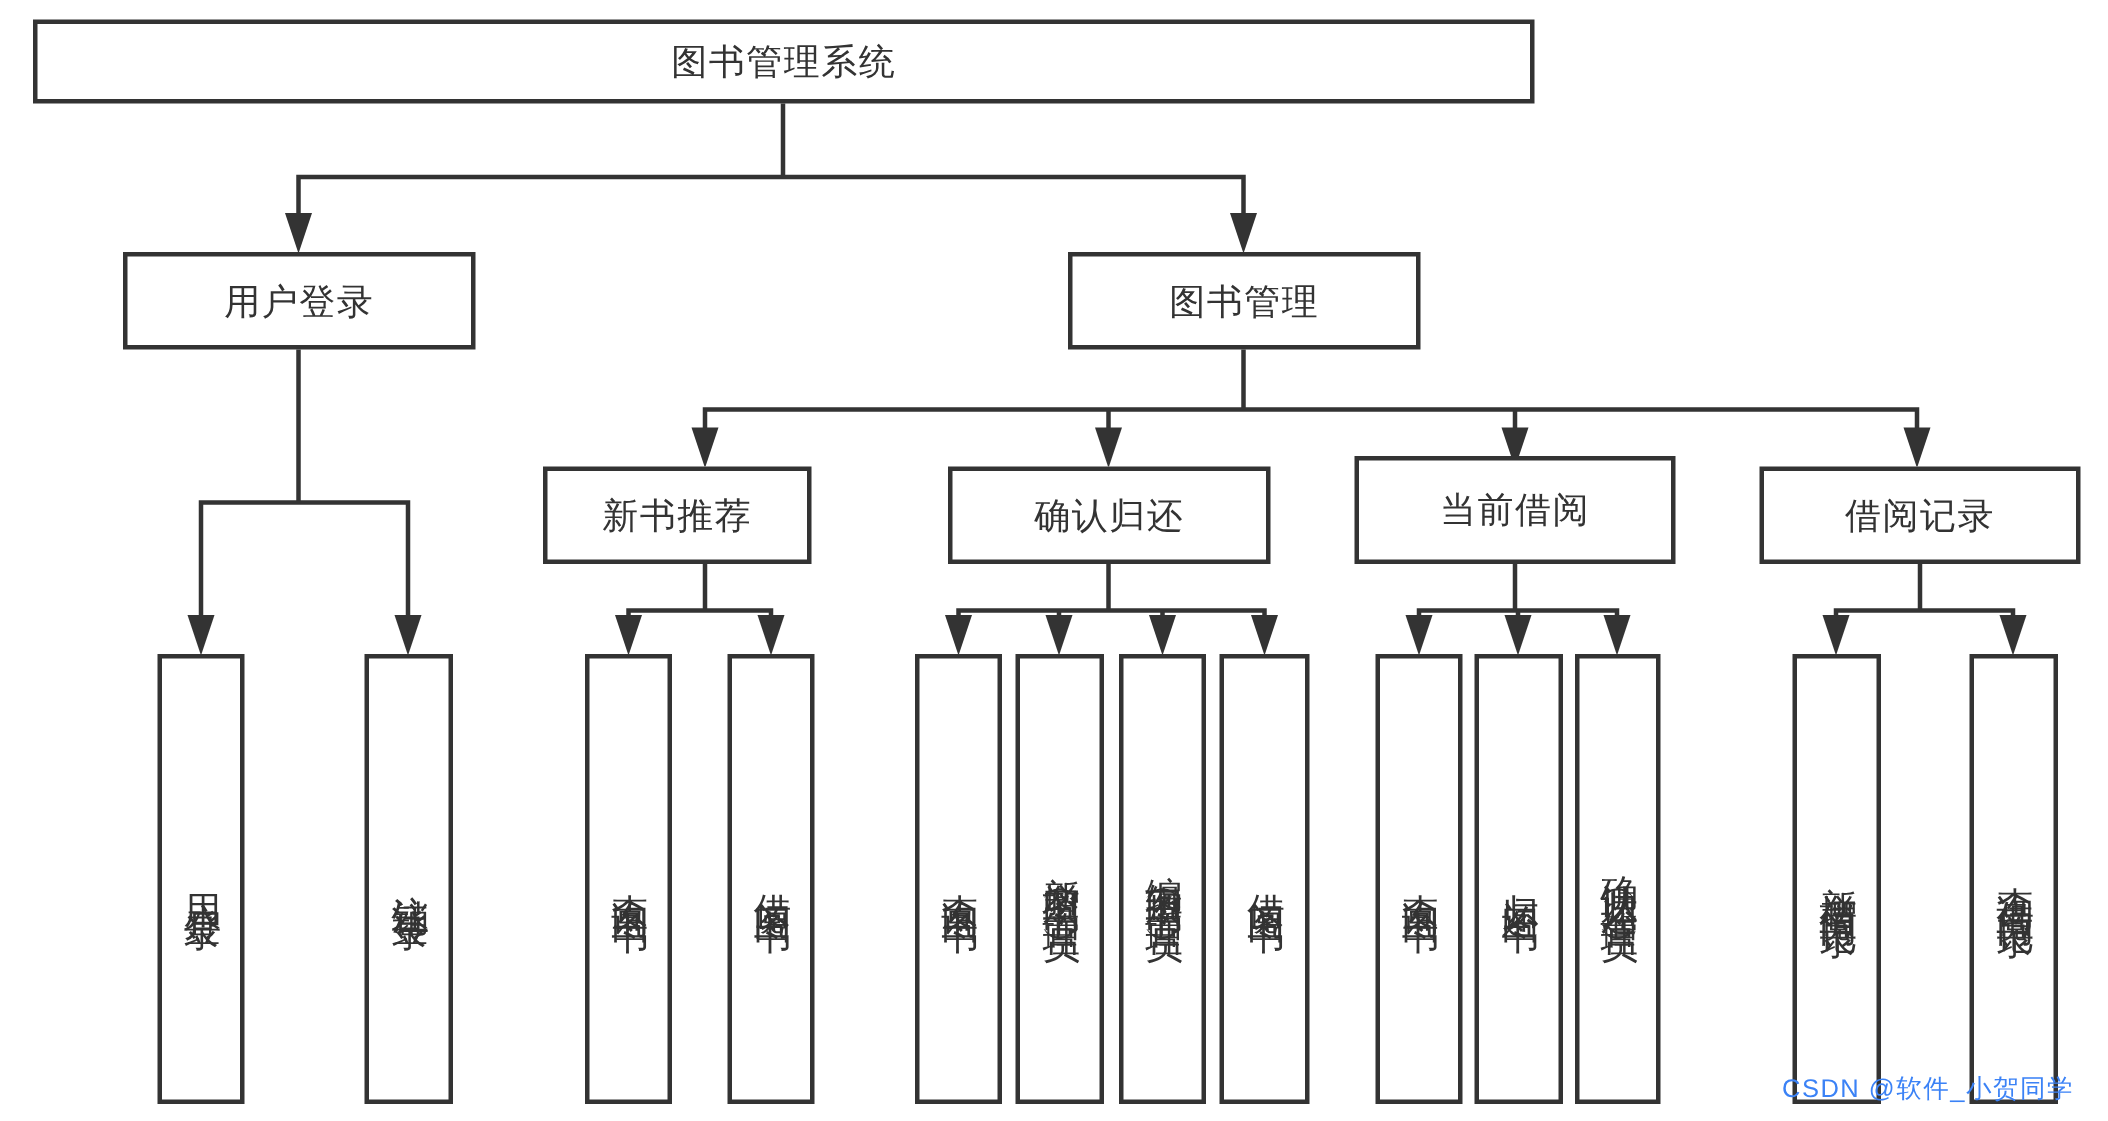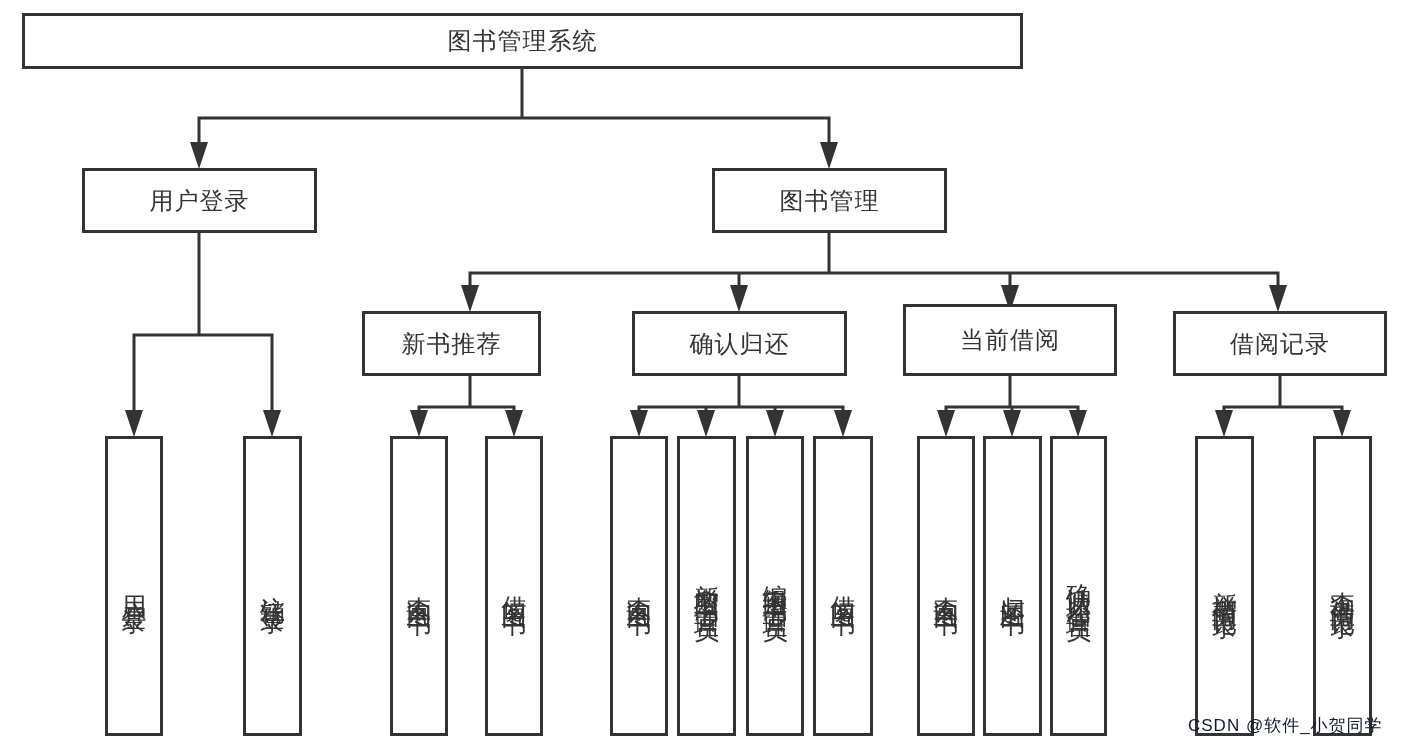--- a/index.html
+++ b/index.html
@@ -12,21 +12,21 @@
     position:absolute;box-sizing:border-box;border:3px solid #333333;background:#ffffff;
     display:flex;align-items:center;justify-content:center;z-index:2;
   }
   .hbox{font-size:24px;letter-spacing:1px;white-space:nowrap;}
   .vbox span{
     writing-mode:vertical-rl;text-orientation:mixed;
     font-size:25px;letter-spacing:5px;line-height:1;white-space:nowrap;
   }
   .watermark{
     position:absolute;left:1188px;top:714px;z-index:3;
-    font-size:17px;letter-spacing:1px;color:#0f172a;white-space:nowrap;
+    font-size:17px;letter-spacing:1px;color:#3b82f6;white-space:nowrap;
   }
 </style>
 </head>
 <body>
 
 <div class="canvas">
 
   <svg class="connectors" width="1405" height="747" viewBox="0 0 1405 747">
     <g stroke="#333333" stroke-width="3" fill="none">
       <path d="M522 68 V118 M199 145 V118 H829 V145"></path>

